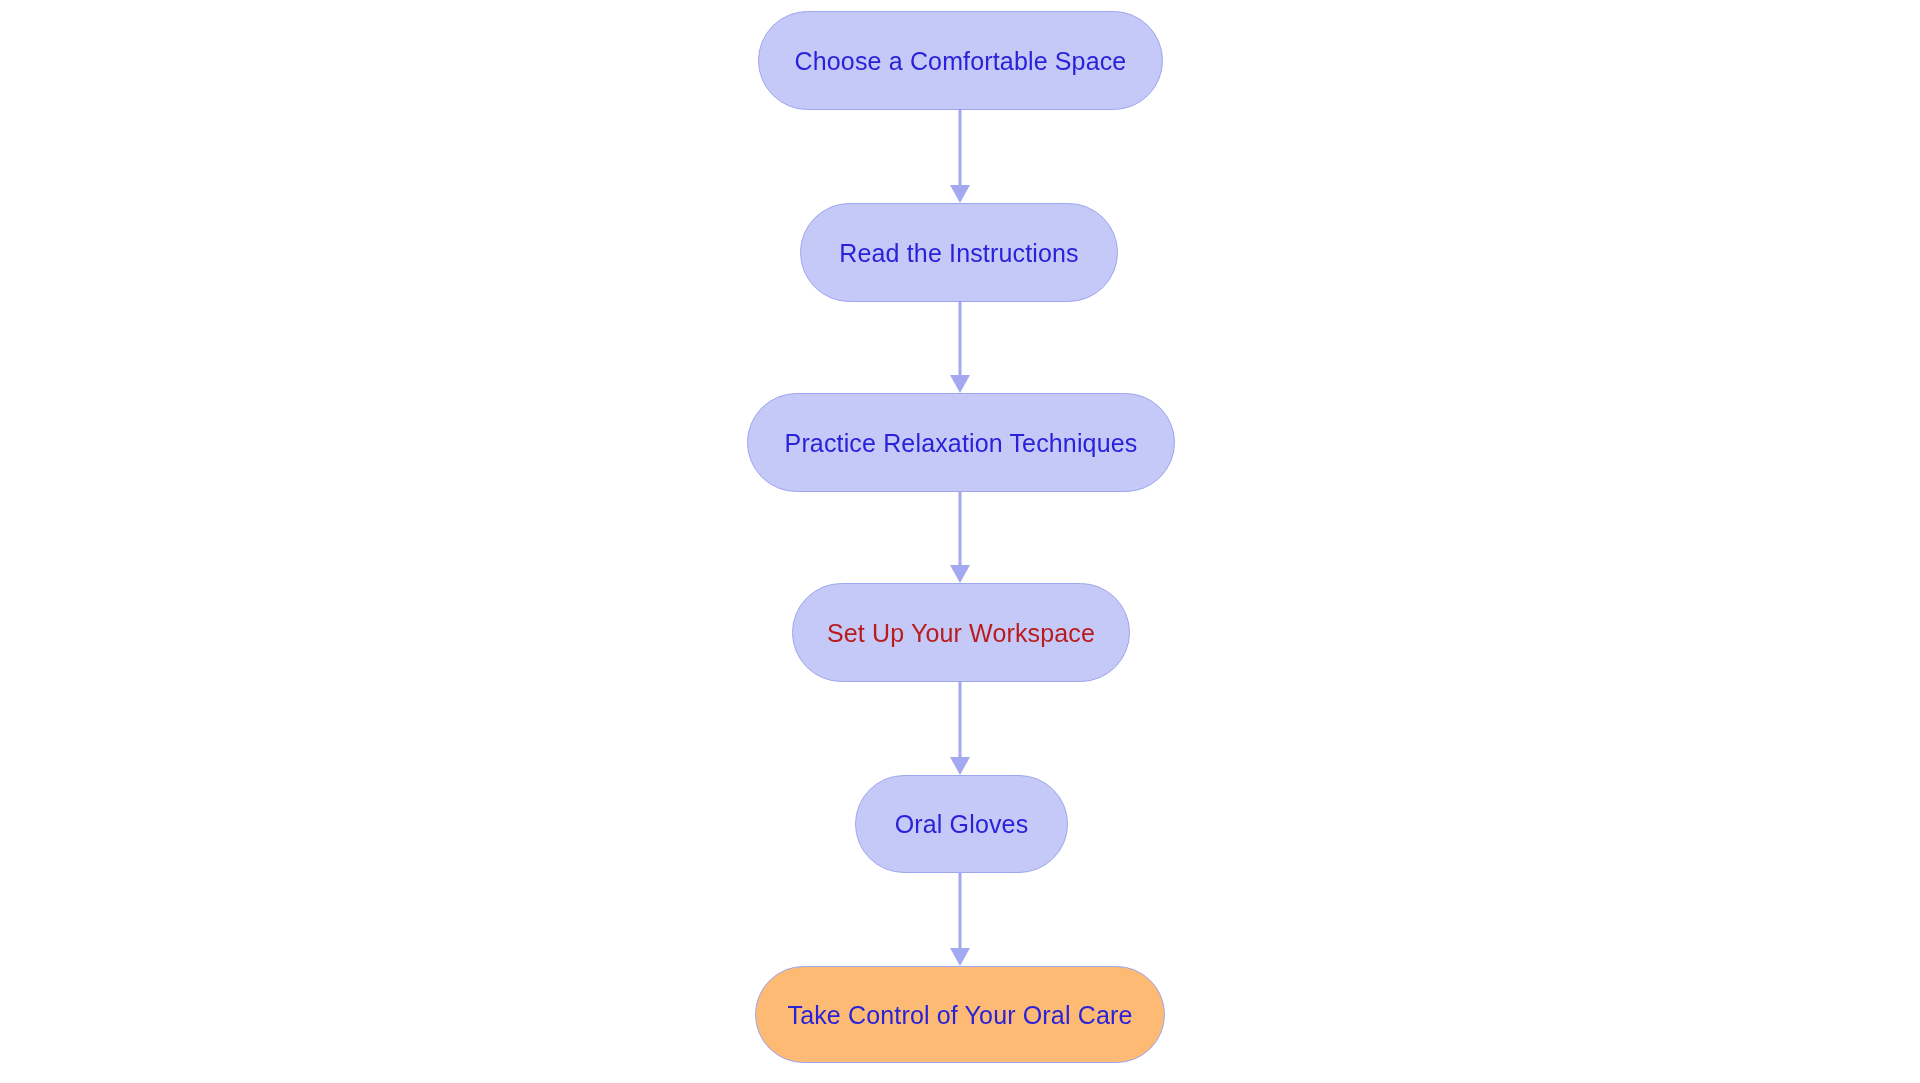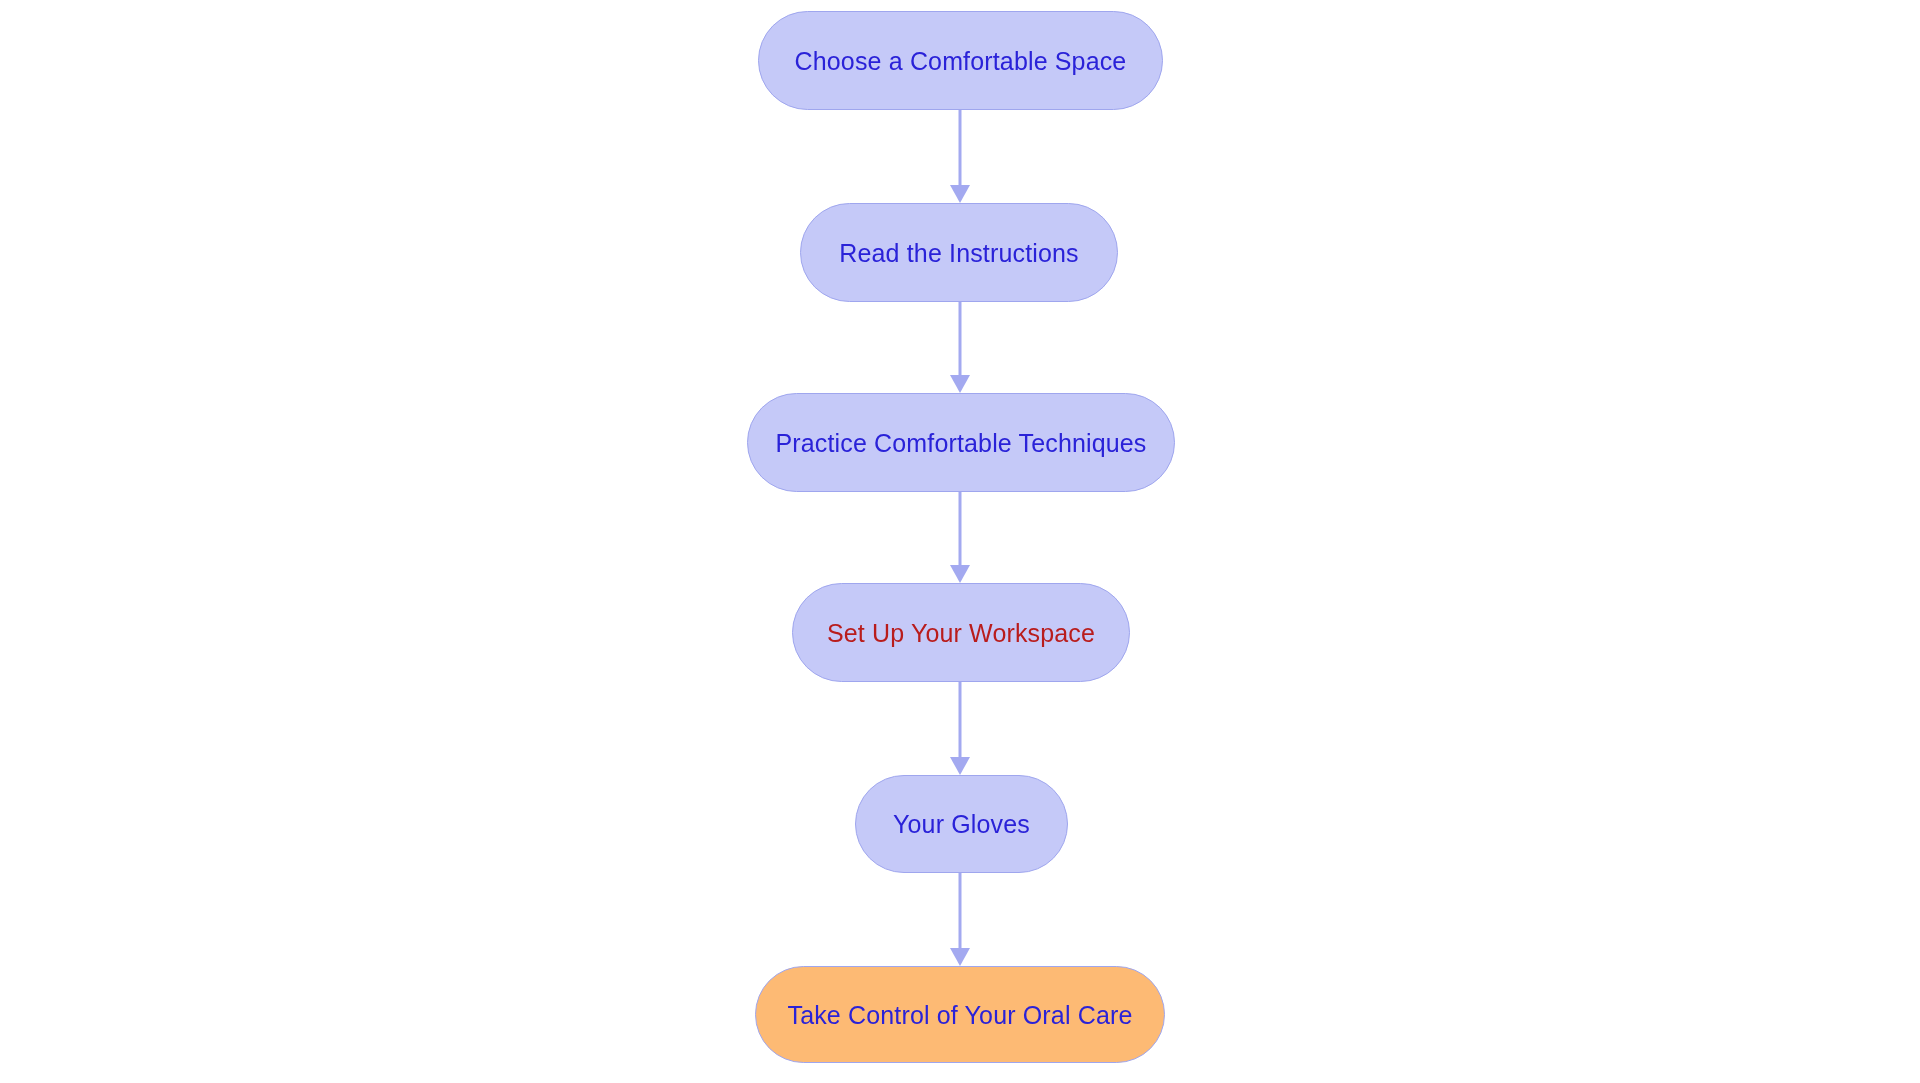--- a/index.html
+++ b/index.html
@@ -96,29 +96,29 @@
 
     <div class="flow-node" style="left: 758px; top: 11px; width: 405px; height: 99px; background: rgb(197, 201, 248); border-color: rgb(159, 166, 238); border-radius: 999px;">
       <span class="flow-node-label" style="color: rgb(42, 34, 216);">Choose a Comfortable Space</span>
     </div>
 
     <div class="flow-node" style="left: 800px; top: 203px; width: 318px; height: 99px; background: rgb(197, 201, 248); border-color: rgb(159, 166, 238); border-radius: 999px;">
       <span class="flow-node-label" style="color: rgb(42, 34, 216);">Read the Instructions</span>
     </div>
 
     <div class="flow-node" style="left: 747px; top: 393px; width: 428px; height: 99px; background: rgb(197, 201, 248); border-color: rgb(159, 166, 238); border-radius: 999px;">
-      <span class="flow-node-label" style="color: rgb(42, 34, 216);">Practice Comfortable Techniques</span>
+      <span class="flow-node-label" style="color: rgb(42, 34, 216);">Practice Relaxation Techniques</span>
     </div>
 
     <div class="flow-node" style="left: 792px; top: 583px; width: 338px; height: 99px; background: rgb(197, 201, 248); border-color: rgb(159, 166, 238); border-radius: 999px;">
       <span class="flow-node-label" style="color: #b91c1c;">Set Up Your Workspace</span>
     </div>
 
     <div class="flow-node" style="left: 855px; top: 775px; width: 213px; height: 98px; background: rgb(197, 201, 248); border-color: rgb(159, 166, 238); border-radius: 999px;">
-      <span class="flow-node-label" style="color: rgb(42, 34, 216);">Your Gloves</span>
+      <span class="flow-node-label" style="color: rgb(42, 34, 216);">Oral Gloves</span>
     </div>
 
     <div class="flow-node" style="left: 755px; top: 966px; width: 410px; height: 97px; background: #fdba74; border-color: rgb(159, 166, 238); border-radius: 999px;">
       <span class="flow-node-label" style="color: rgb(42, 34, 216);">Take Control of Your Oral Care</span>
     </div>
 
   </div>
 </div>
 
 </body></html>

